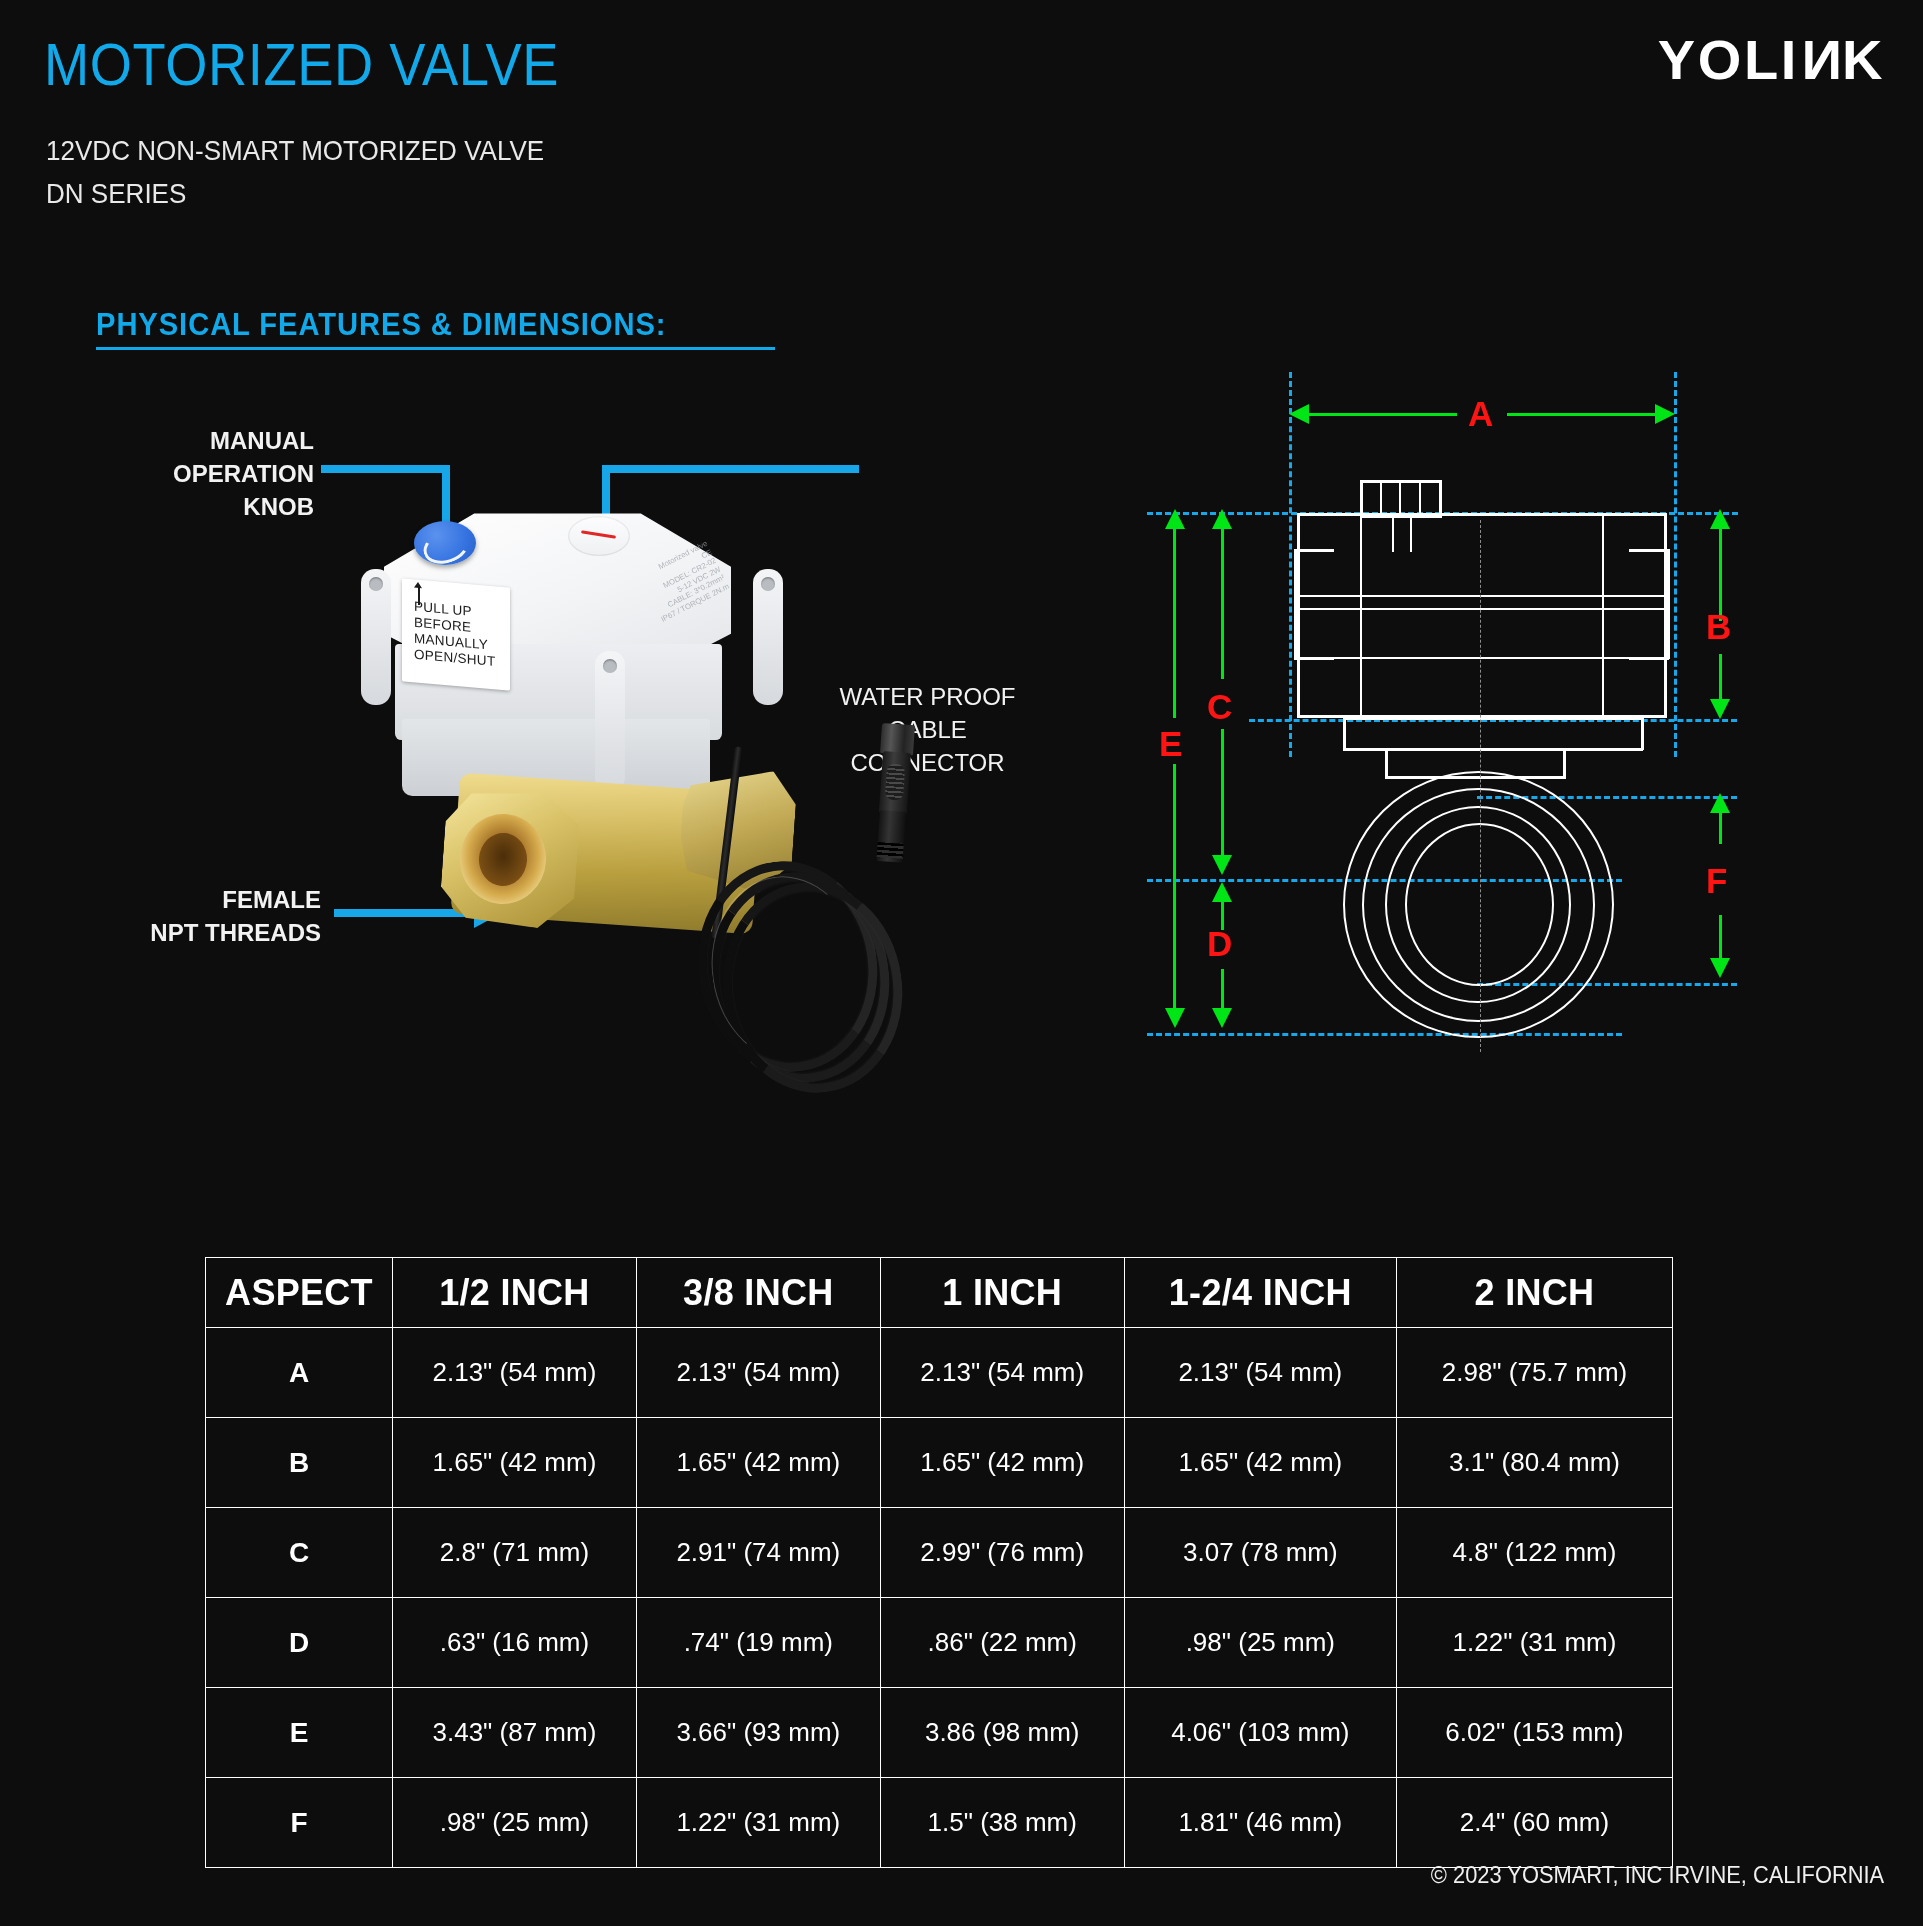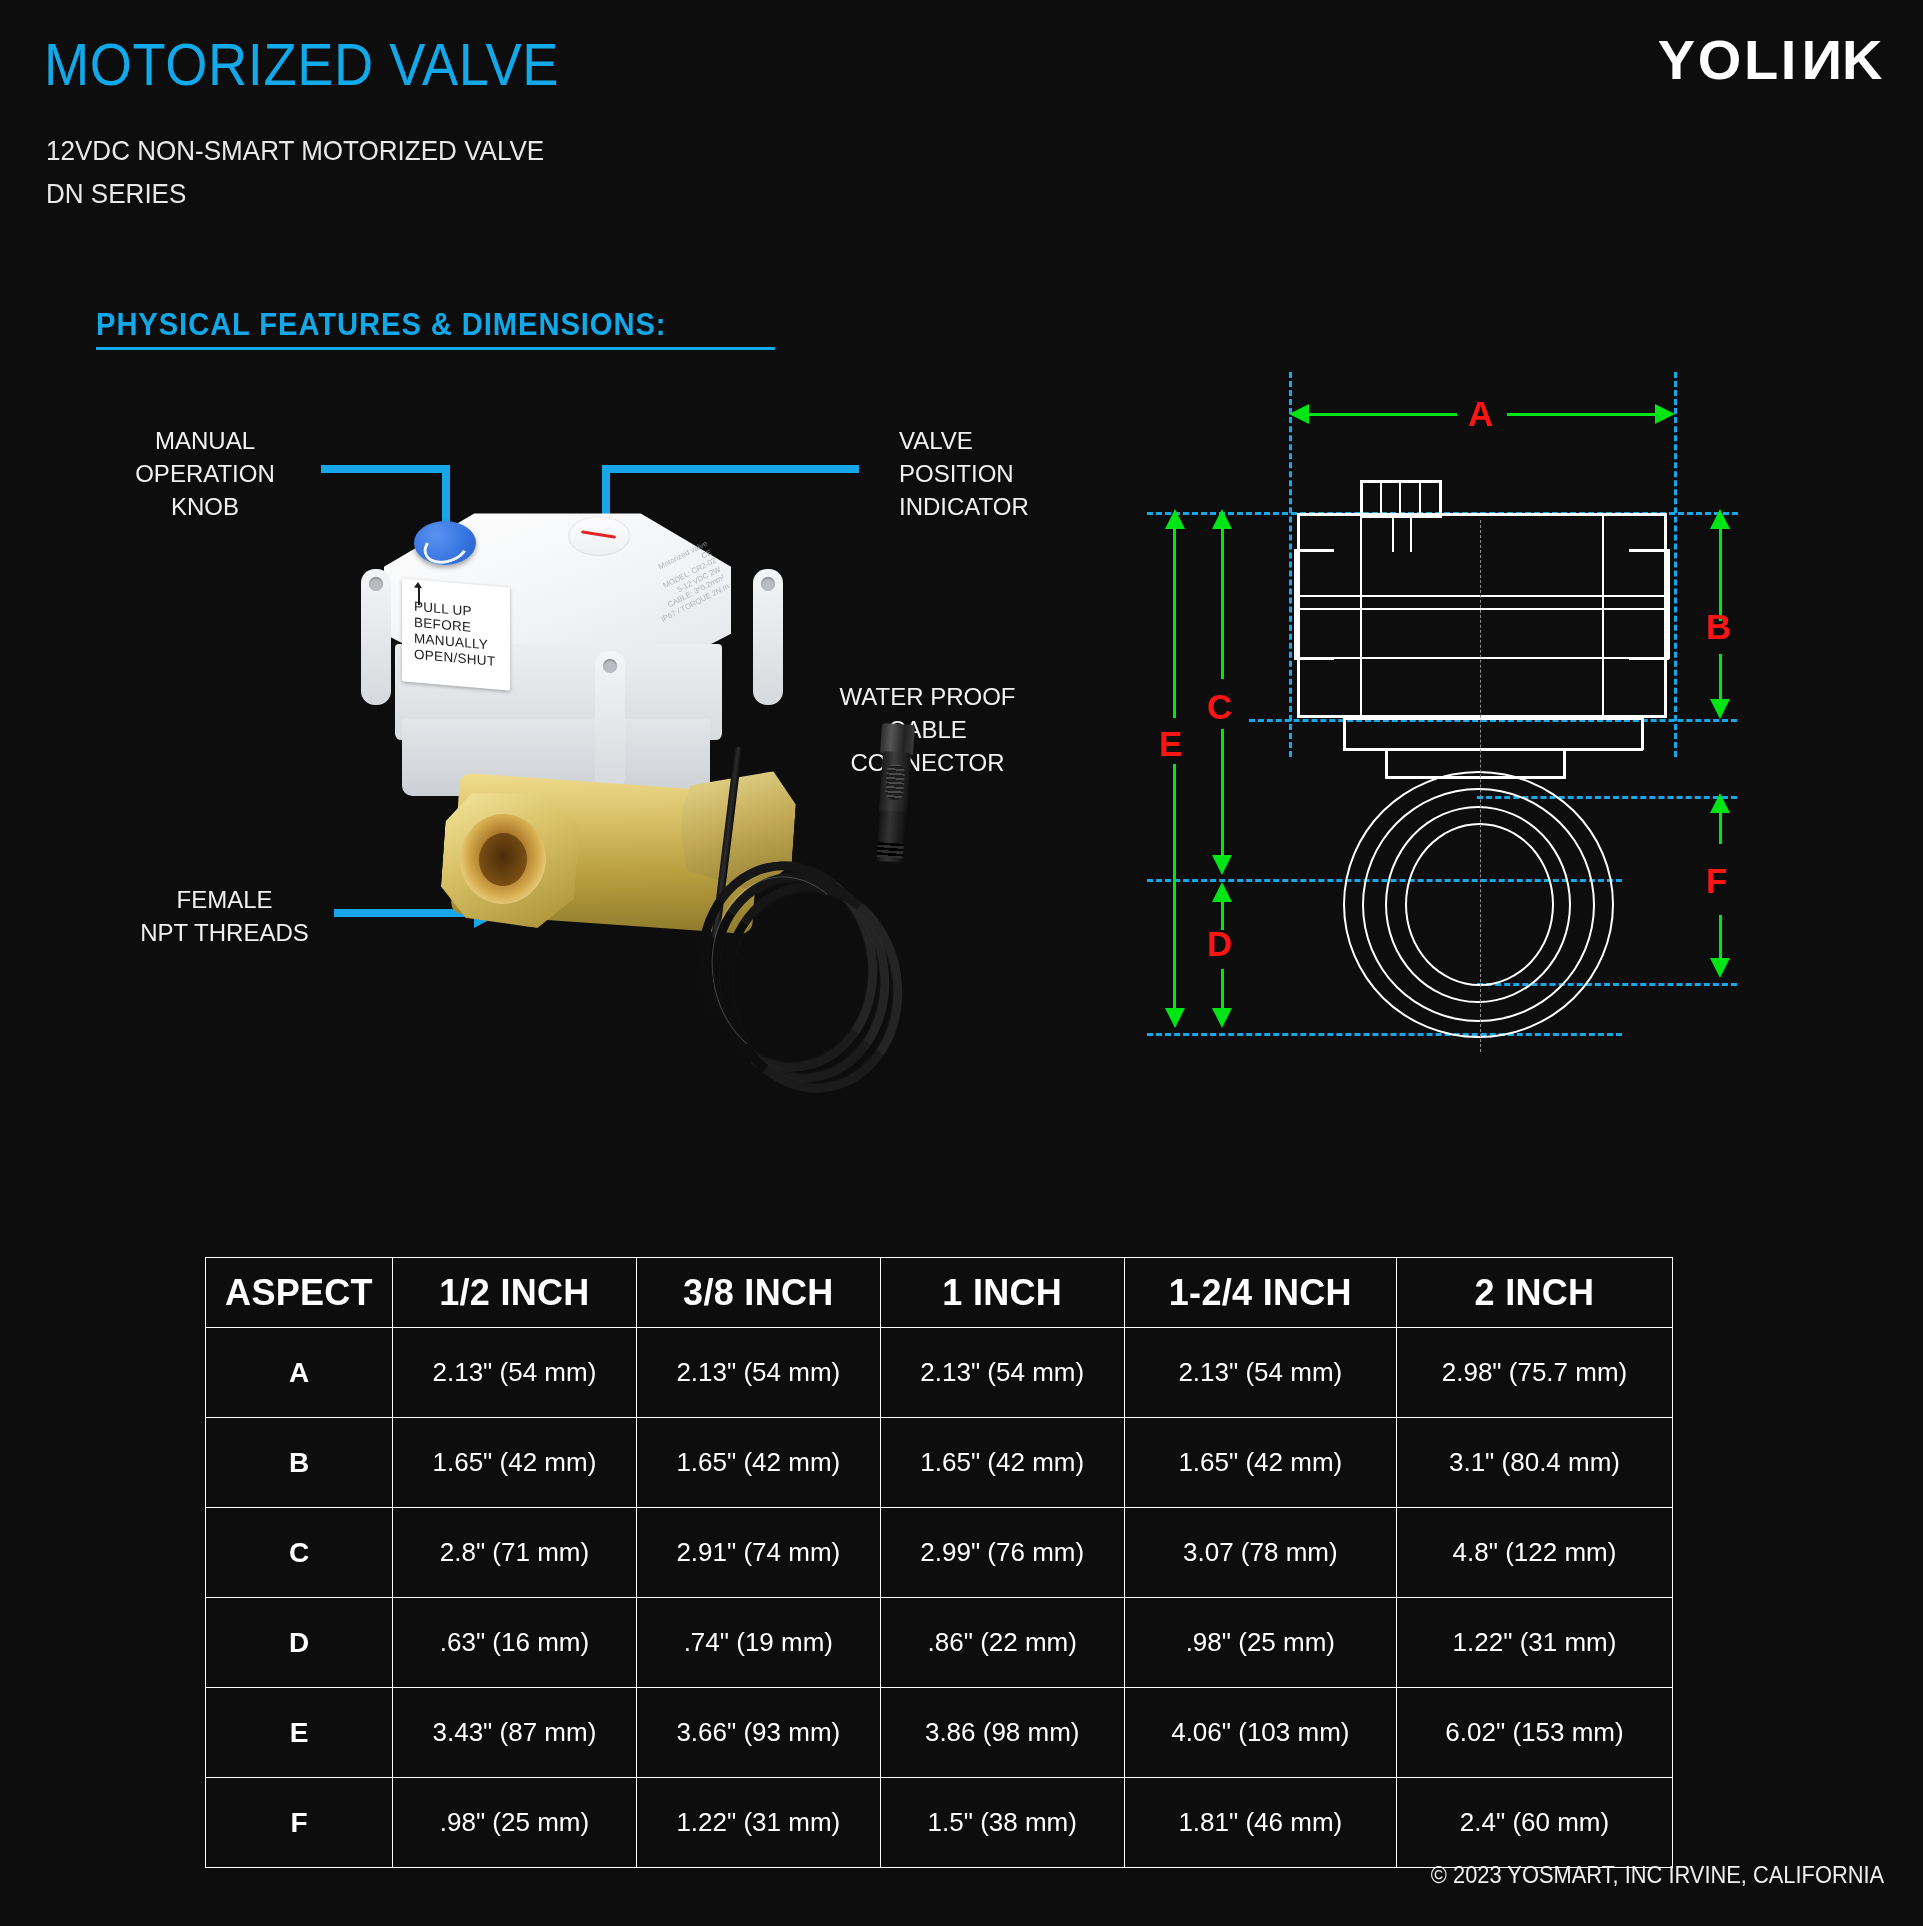--- a/index.html
+++ b/index.html
@@ -49,21 +49,21 @@
   }
   .section-head-underline{
     position:absolute;left:96px;top:347px;width:679px;height:3.2px;background:#12a9ea;
   }
 
   
   .callout{
     position:absolute;font-size:24px;line-height:33px;color:#f2f2f2;
     font-weight:300;white-space:pre-line;
   }
-  .callout.right-align{text-align:center;}
+  .callout.right-align{text-align:right;font-weight:bold;}
   .callout.center-align{text-align:center;}
 
   
   .lead{position:absolute;background:#17a6e8;}
   .arrow-down{
     position:absolute;width:0;height:0;
     border-left:14px solid transparent;border-right:14px solid transparent;
     border-top:26px solid #17a6e8;
   }
   .arrow-right{
@@ -305,23 +305,20 @@
   <div class="section-head">PHYSICAL FEATURES &amp; DIMENSIONS:</div>
   <div class="section-head-underline"></div>
 
   <div class="callout right-align" style="left:96px;top:424px;width:218px;">MANUAL
 OPERATION
 KNOB</div>
   <div class="lead" style="left:321px;top:465px;width:128px;height:7.7px;"></div>
   <div class="lead" style="left:442px;top:465px;width:7.7px;height:69px;"></div>
   <div class="arrow-down" style="left:431px;top:530px;"></div>
 
-  <div class="callout" style="left:899px;top:424px;width:244px;">VALVE
-POSITION
-INDICATOR</div>
   <div class="lead" style="left:602px;top:465px;width:257px;height:7.7px;"></div>
   <div class="lead" style="left:602px;top:465px;width:7.7px;height:69px;"></div>
   <div class="arrow-down" style="left:592px;top:530px;"></div>
 
   <div class="callout center-align" style="left:815px;top:680px;width:225px;">WATER PROOF
 CABLE
 CONNECTOR</div>
 
   <div class="callout right-align" style="left:128px;top:883px;width:193px;">FEMALE
 NPT THREADS</div>

